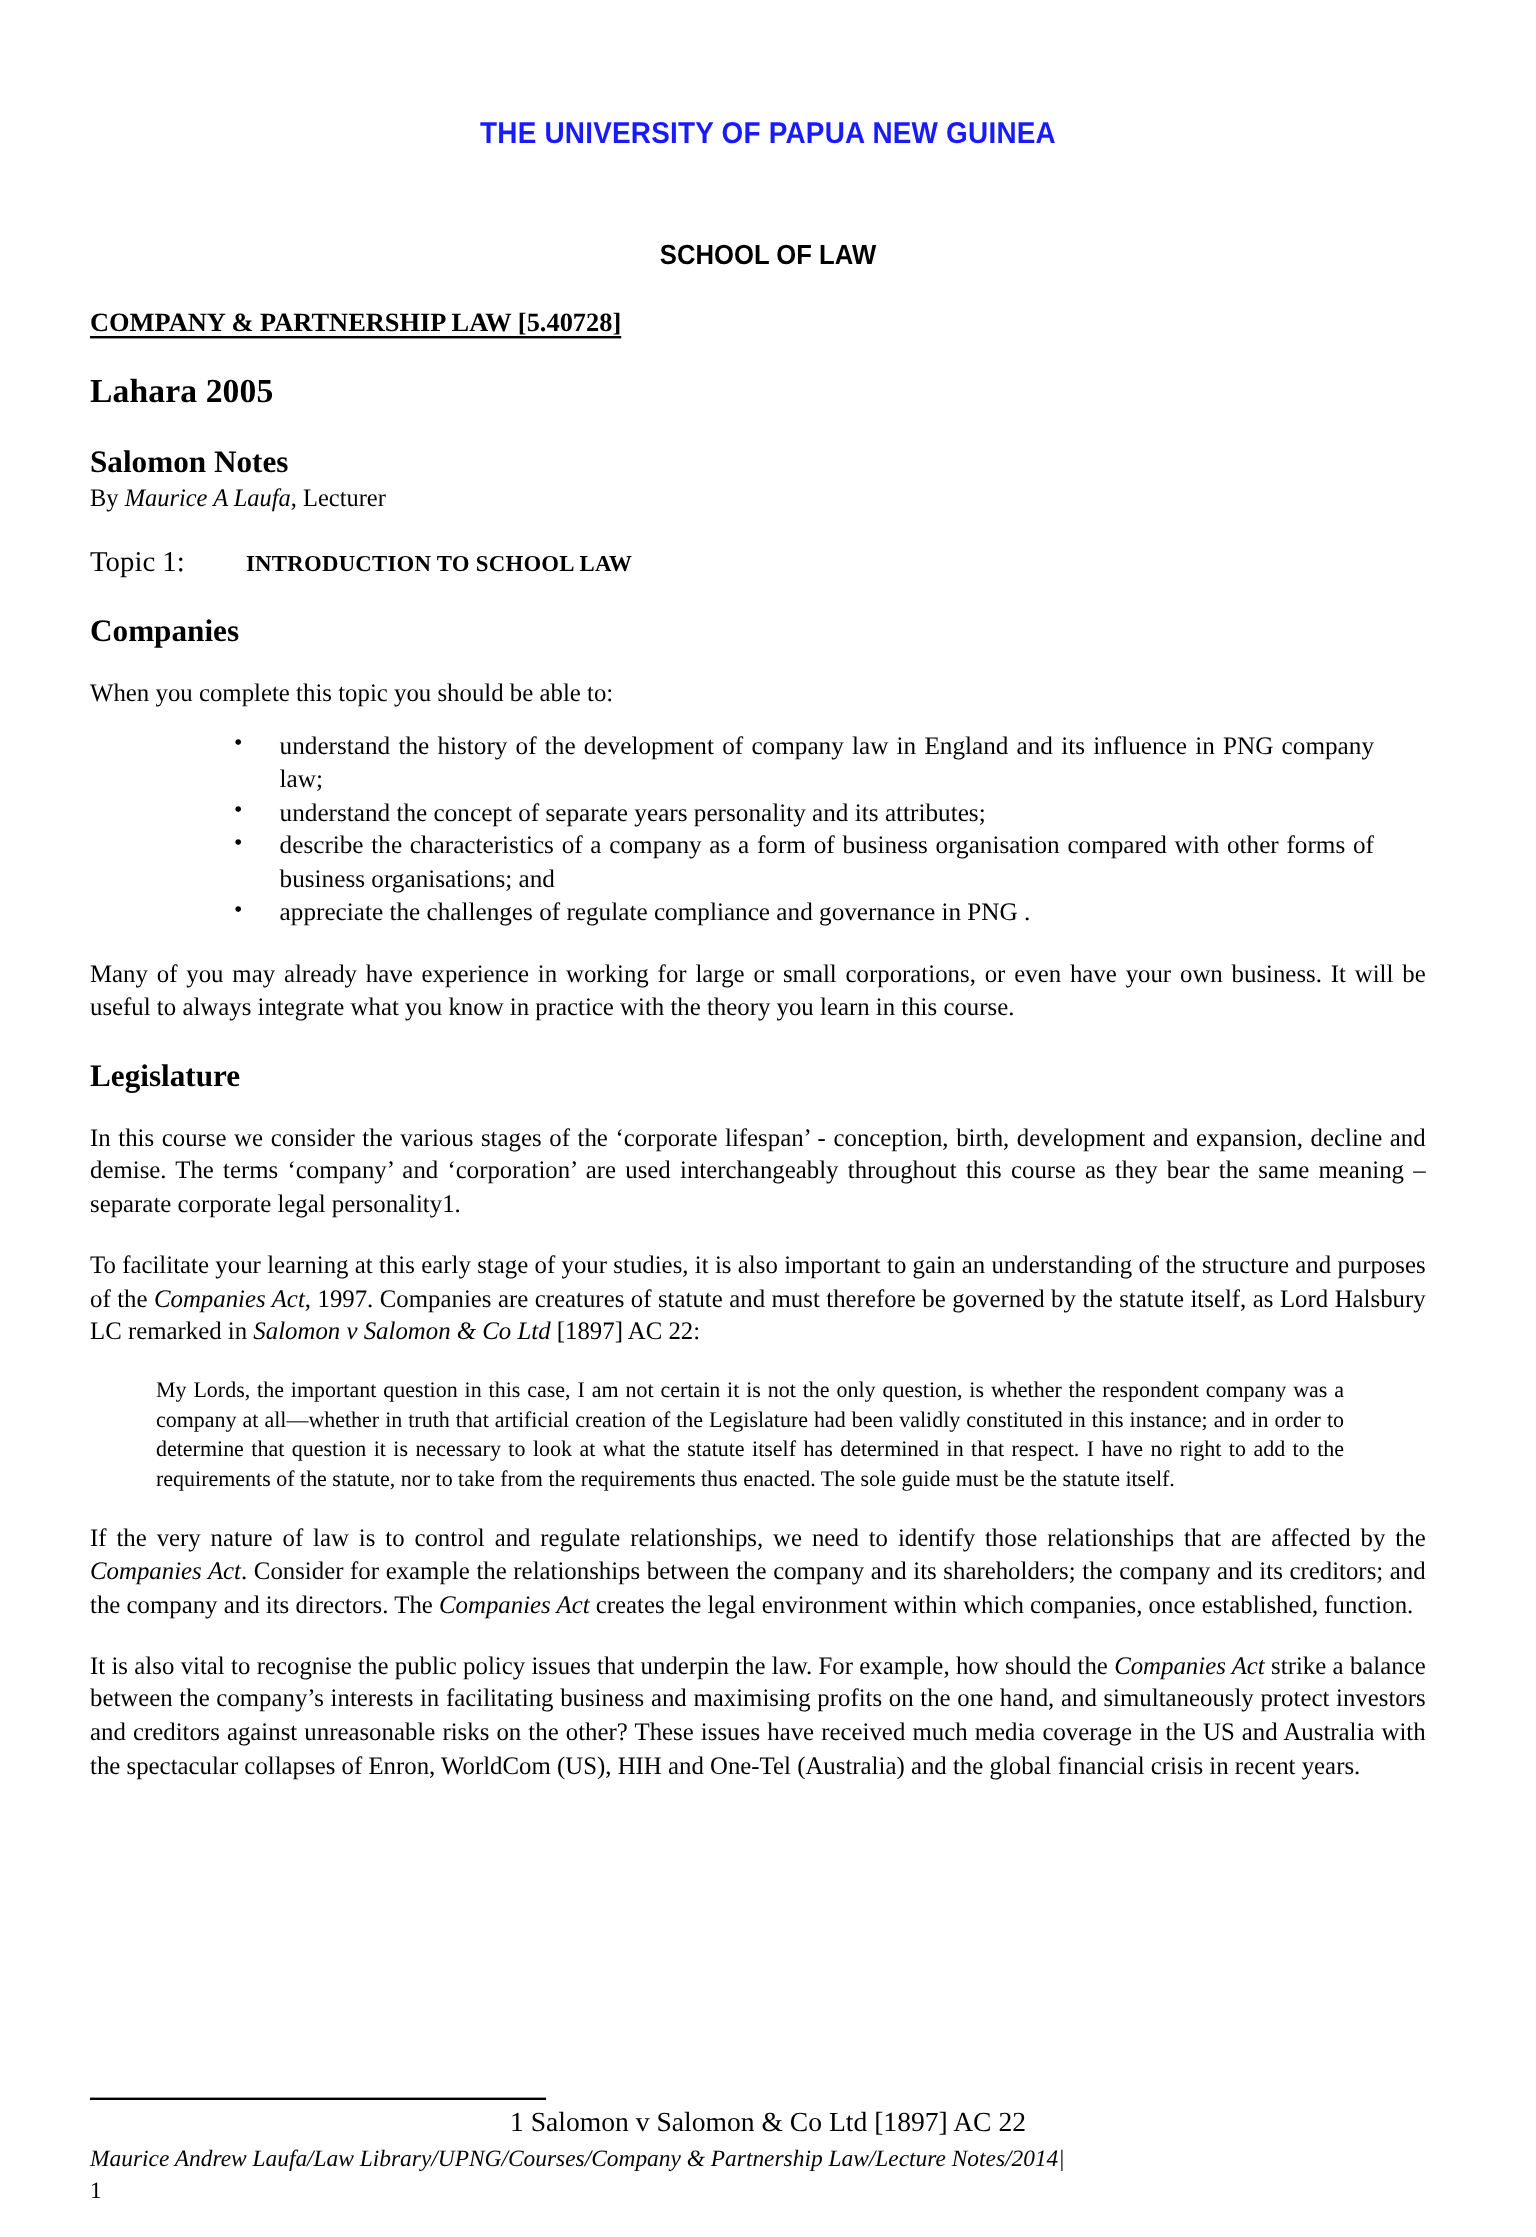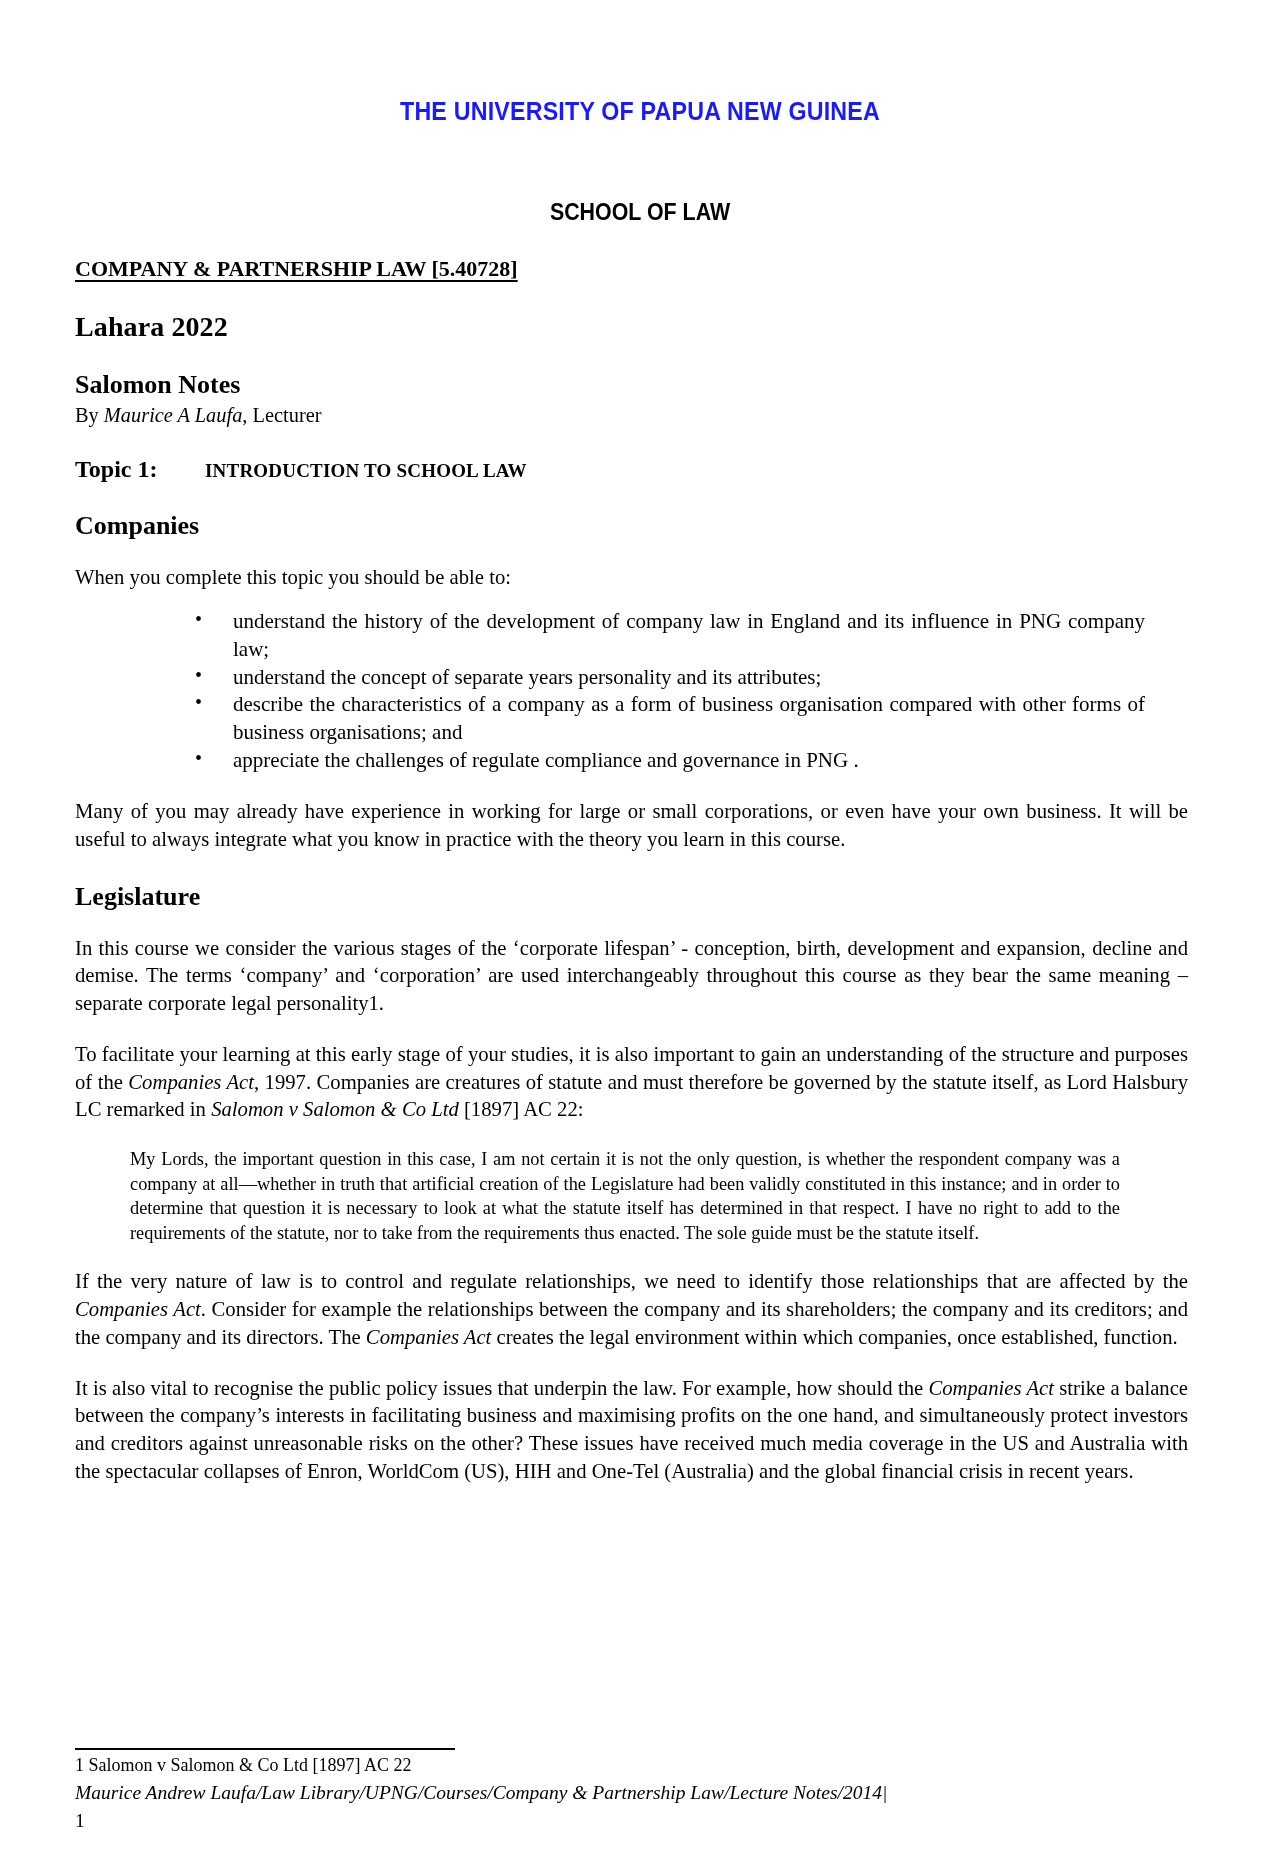--- a/index.html
+++ b/index.html
@@ -85,21 +85,21 @@
     transform-origin: left;
   }
   .byline .name { font-style: italic; }
 
   .topic-line {
     margin-top: 28px;
     display: block;
     font-size: 22px;
   }
   .topic-label {
-    font-weight: bold;
+    font-weight: normal;
     font-size: 24px;
     display: inline-block;
     width: 130px;
   }
   .topic-text {
     font-weight: bold;
     font-size: 19px;
     letter-spacing: 0.2px;
   }
 
@@ -172,22 +172,23 @@
     top: 1748px;
     width: 1130px;
   }
   .fn-rule {
     width: 380px;
     height: 0;
     border-top: 2px solid #000;
     margin: 0 0 4px 0;
   }
   .footnote {
-    font-size: 18px;
+    font-size: 23px;
     line-height: 1.3;
+    text-align: center;
   }
   .footer-path {
     font-style: italic;
     font-size: 19.5px;
     line-height: 1.35;
     margin-top: 3px;
   }
   .page-num {
     font-size: 19.5px;
     line-height: 1.3;
@@ -199,21 +200,21 @@
 
 <div class="page">
   <div class="content">
 
     <div class="univ-title">THE UNIVERSITY OF PAPUA NEW GUINEA</div>
 
     <div class="school-title">SCHOOL OF LAW</div>
 
     <div class="course-title"><span class="u">COMPANY &amp; PARTNERSHIP LAW [5.40728]</span></div>
 
-    <div class="lahara">Lahara 2022</div>
+    <div class="lahara">Lahara 2005</div>
 
     <div class="lecture-notes">Salomon Notes</div>
 
     <div class="byline"><span>By </span><span class="name">Maurice A Laufa</span><span>, Lecturer</span></div>
 
     <div class="topic-line"><span class="topic-label">Topic 1:</span><span class="topic-text">INTRODUCTION TO  SCHOOL LAW</span></div>
 
     <div class="h-section">Companies</div>
 
     <div class="para nojust">When you complete this topic you should be able to:</div>

